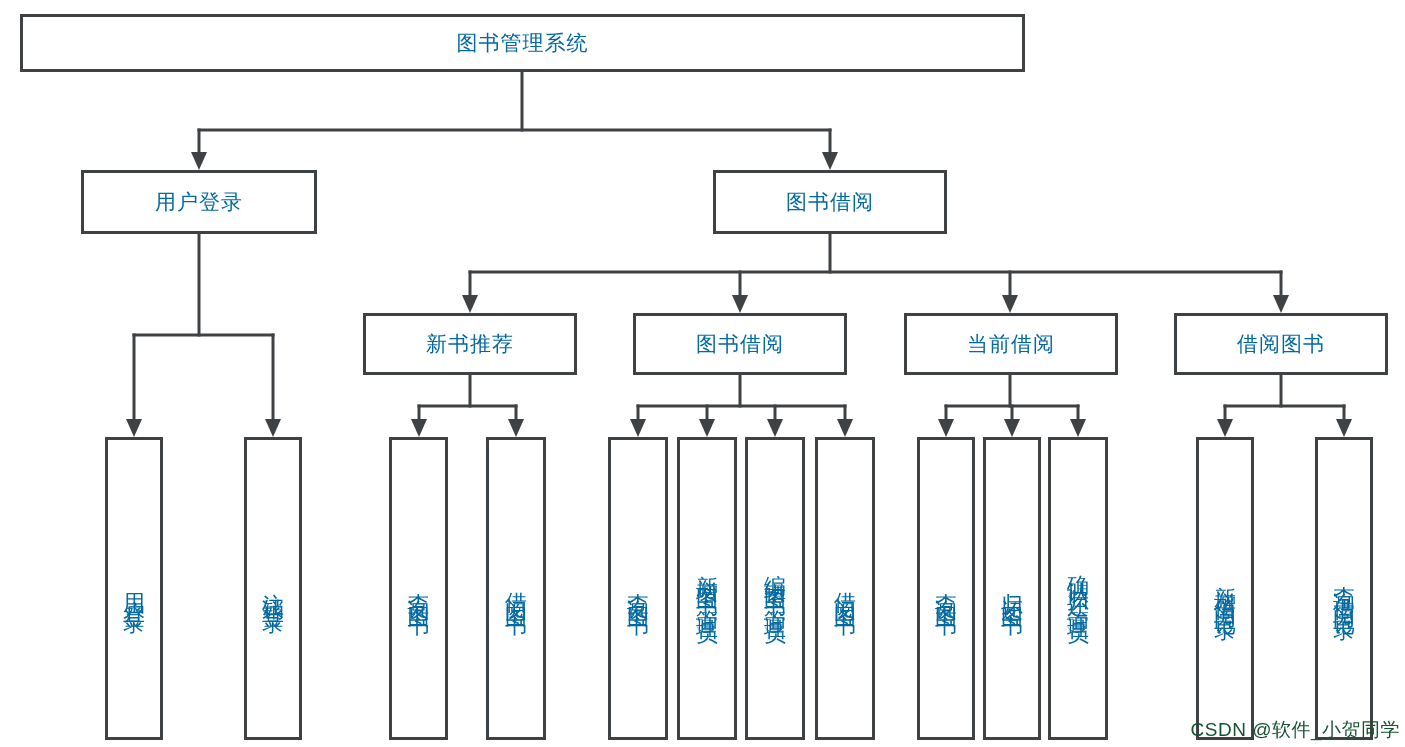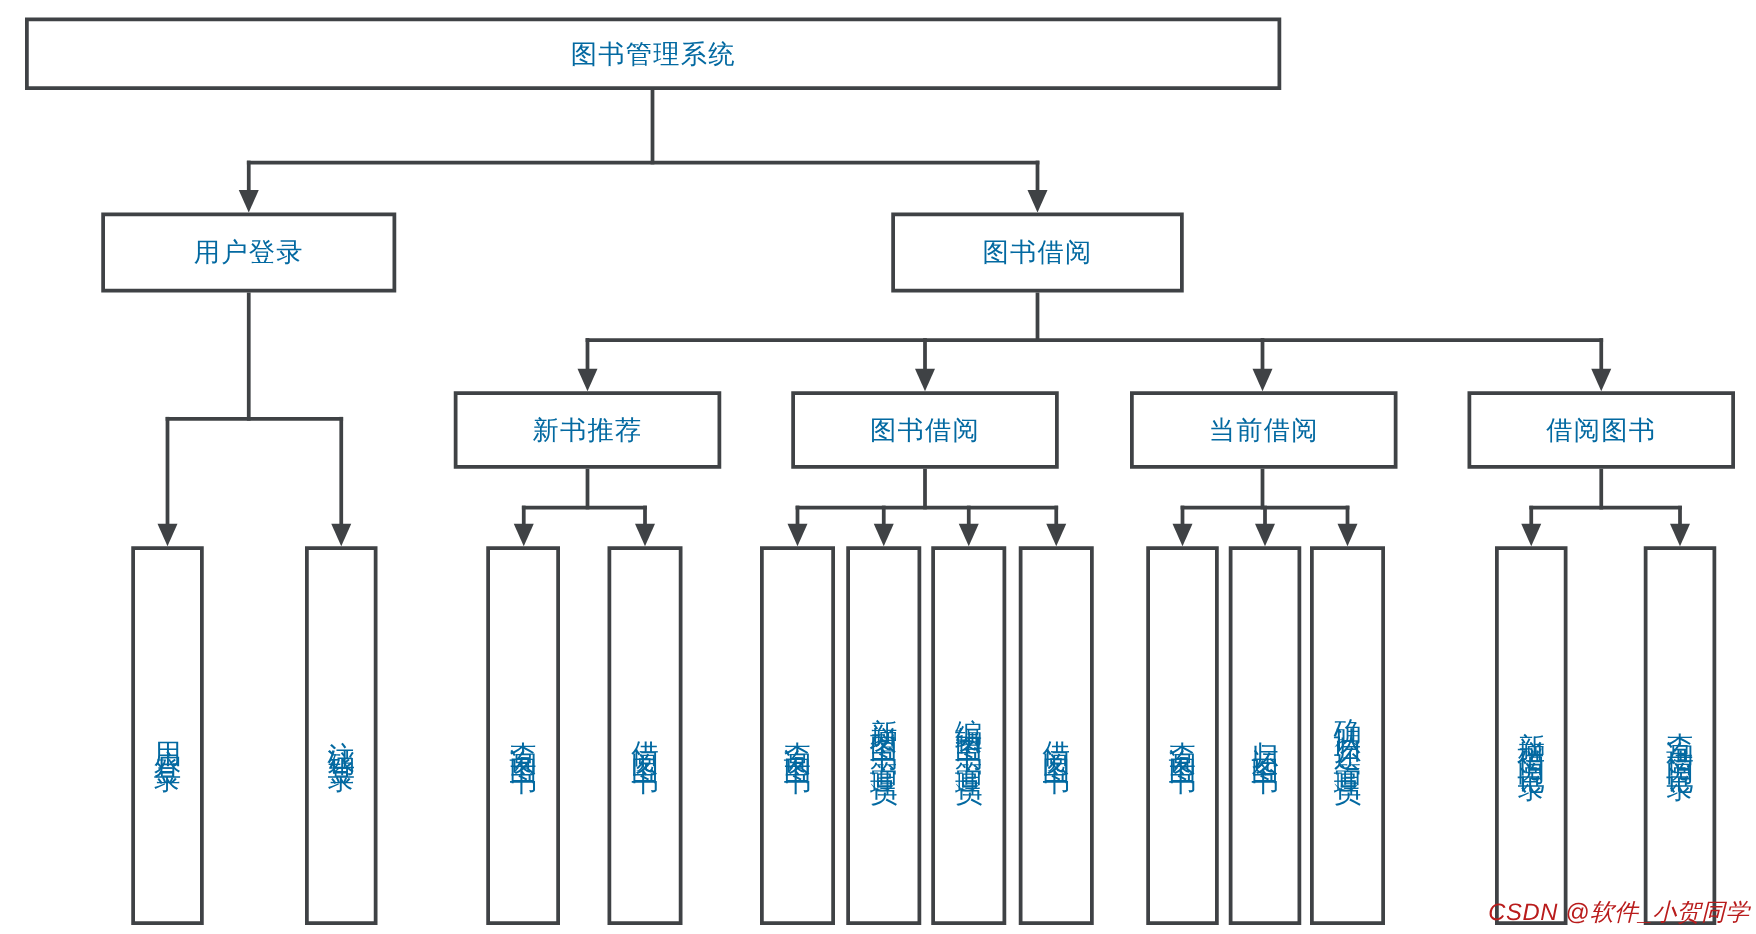--- a/index.html
+++ b/index.html
@@ -61,22 +61,21 @@
   .n-d2 { left: 983px;  top: 437px; width: 58px; height: 303px; }
   .n-d3 { left: 1048px; top: 437px; width: 60px; height: 303px; }
   .n-e1 { left: 1196px; top: 437px; width: 58px; height: 303px; }
   .n-e2 { left: 1315px; top: 437px; width: 58px; height: 303px; }
   .watermark {
     position: absolute;
     right: 5px;
     bottom: 4px;
     font-size: 19px;
     letter-spacing: 0.5px;
-    color: #b91c1c;
-    font-style: italic;
+    color: #14532d;
   }
 </style>
 </head>
 <body>
 
 <div class="canvas">
 
   <svg class="connectors" viewBox="0 0 1405 747" xmlns="http://www.w3.org/2000/svg" stroke="#3f4245" stroke-width="3" fill="#3f4245" stroke-linecap="square">
 
     <path d="M522 72 V130" fill="none"></path>

